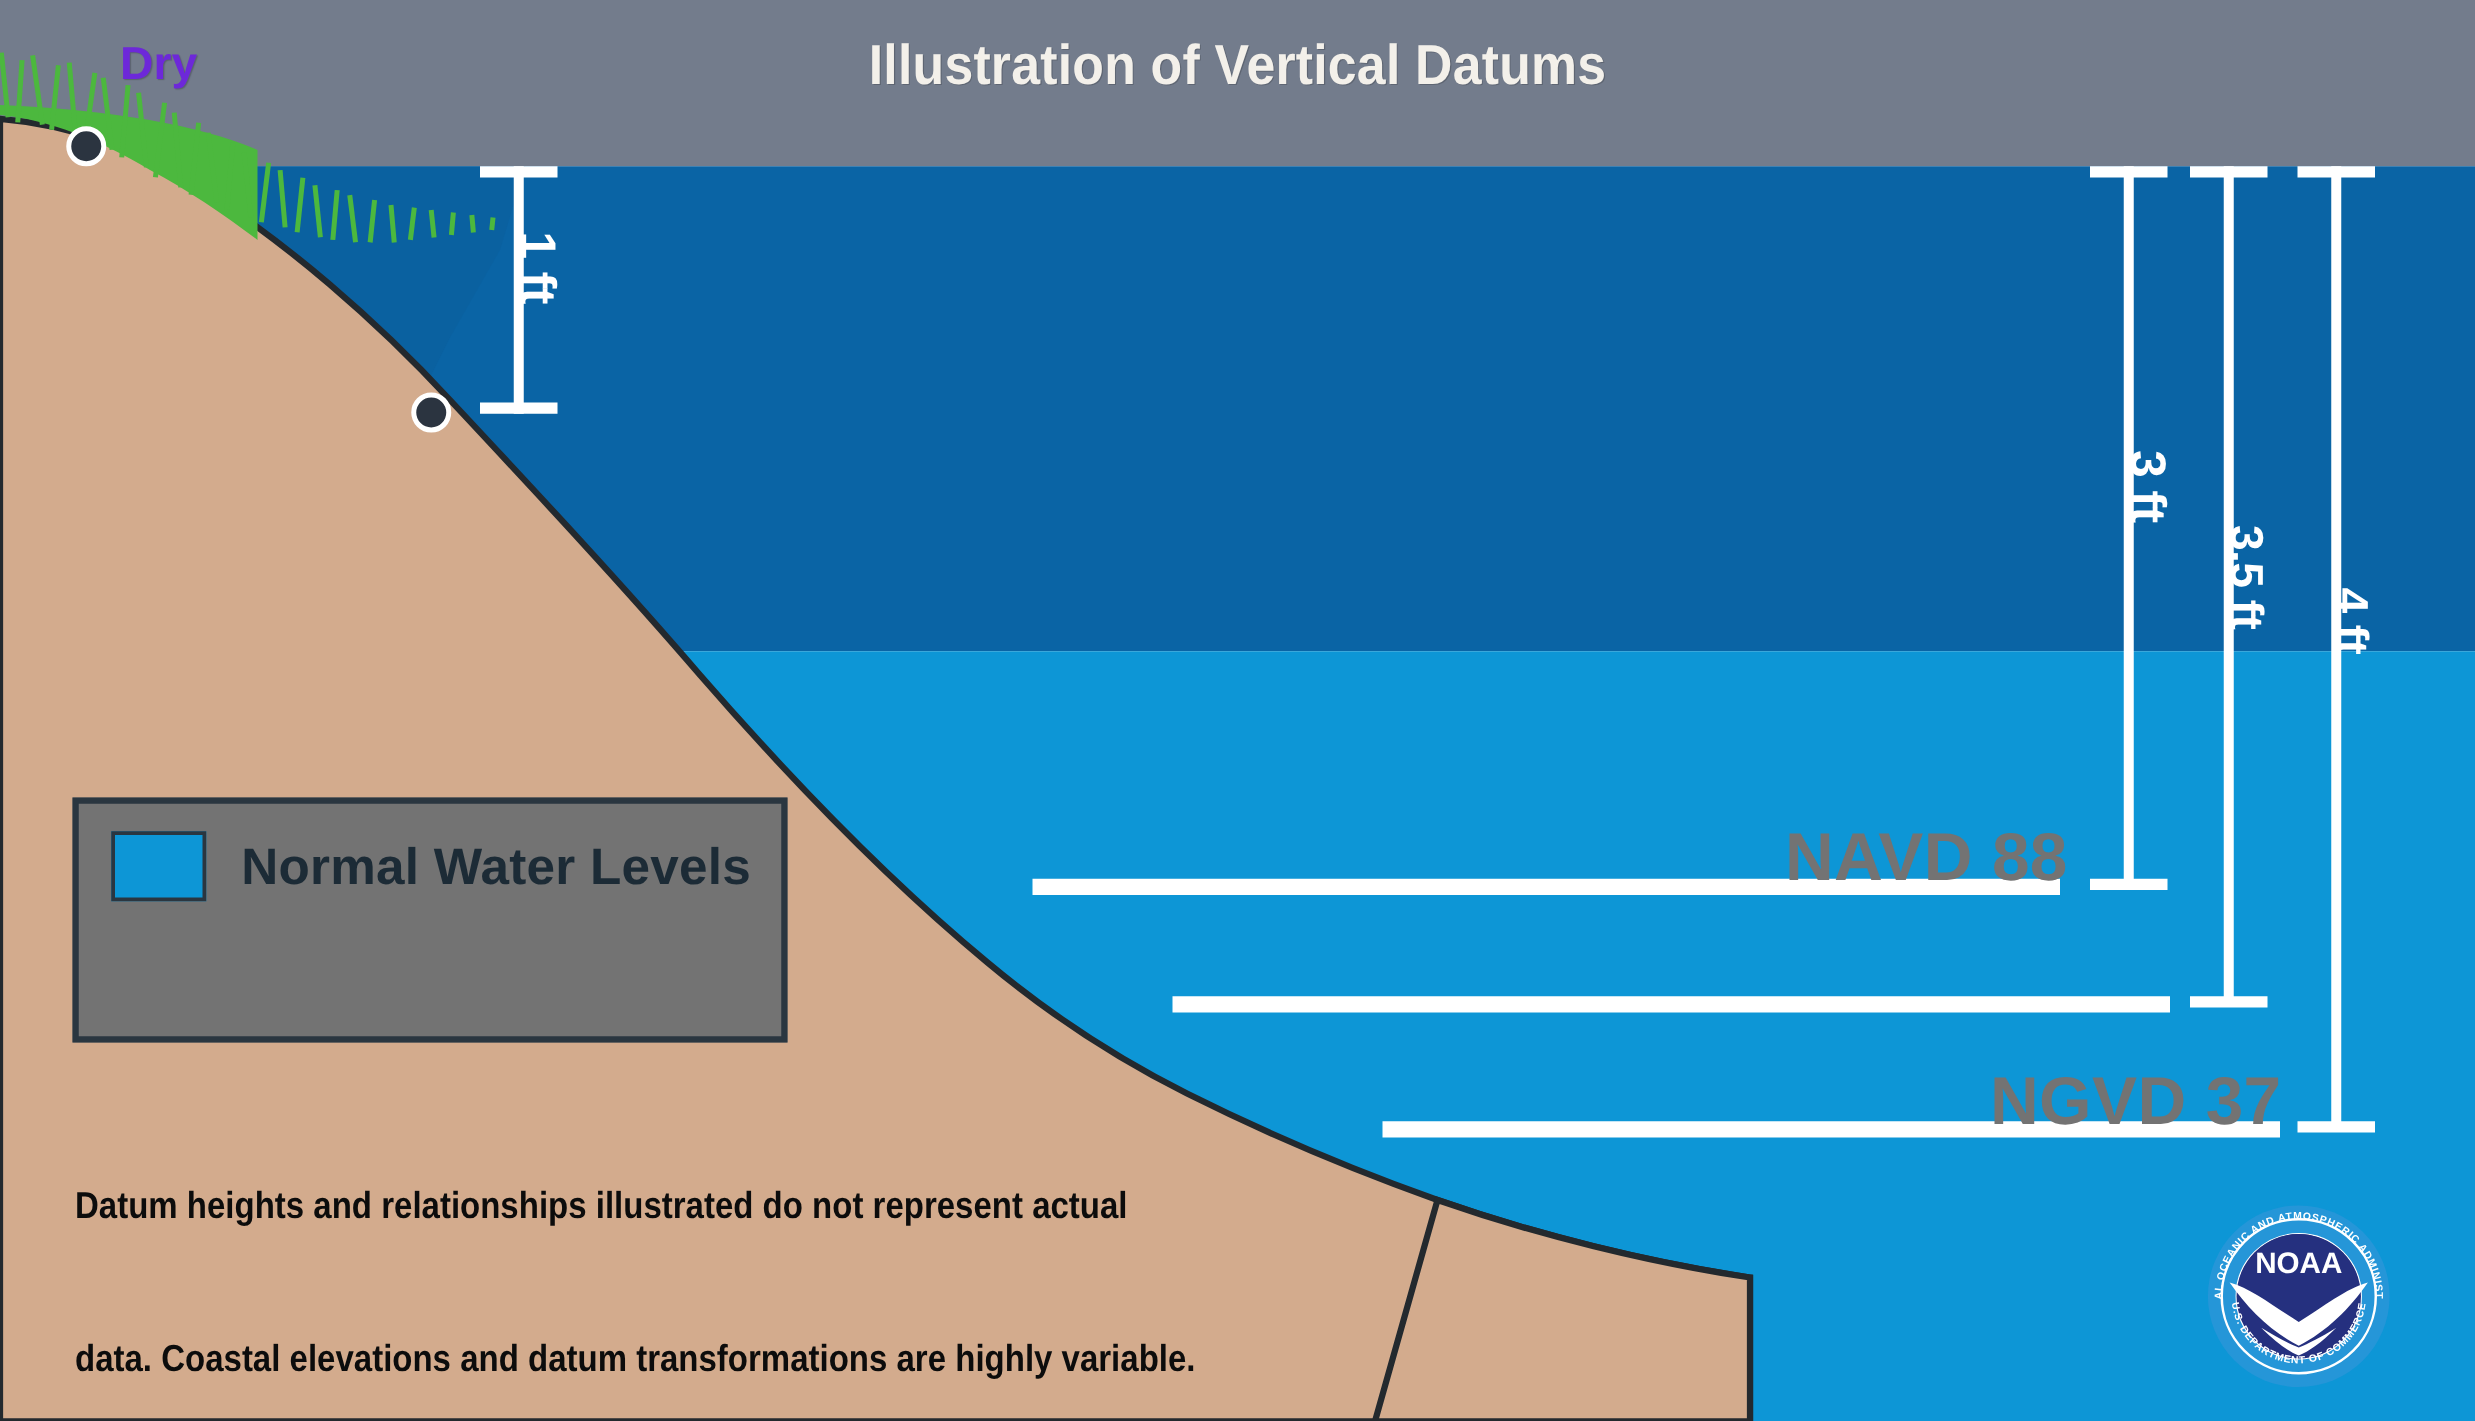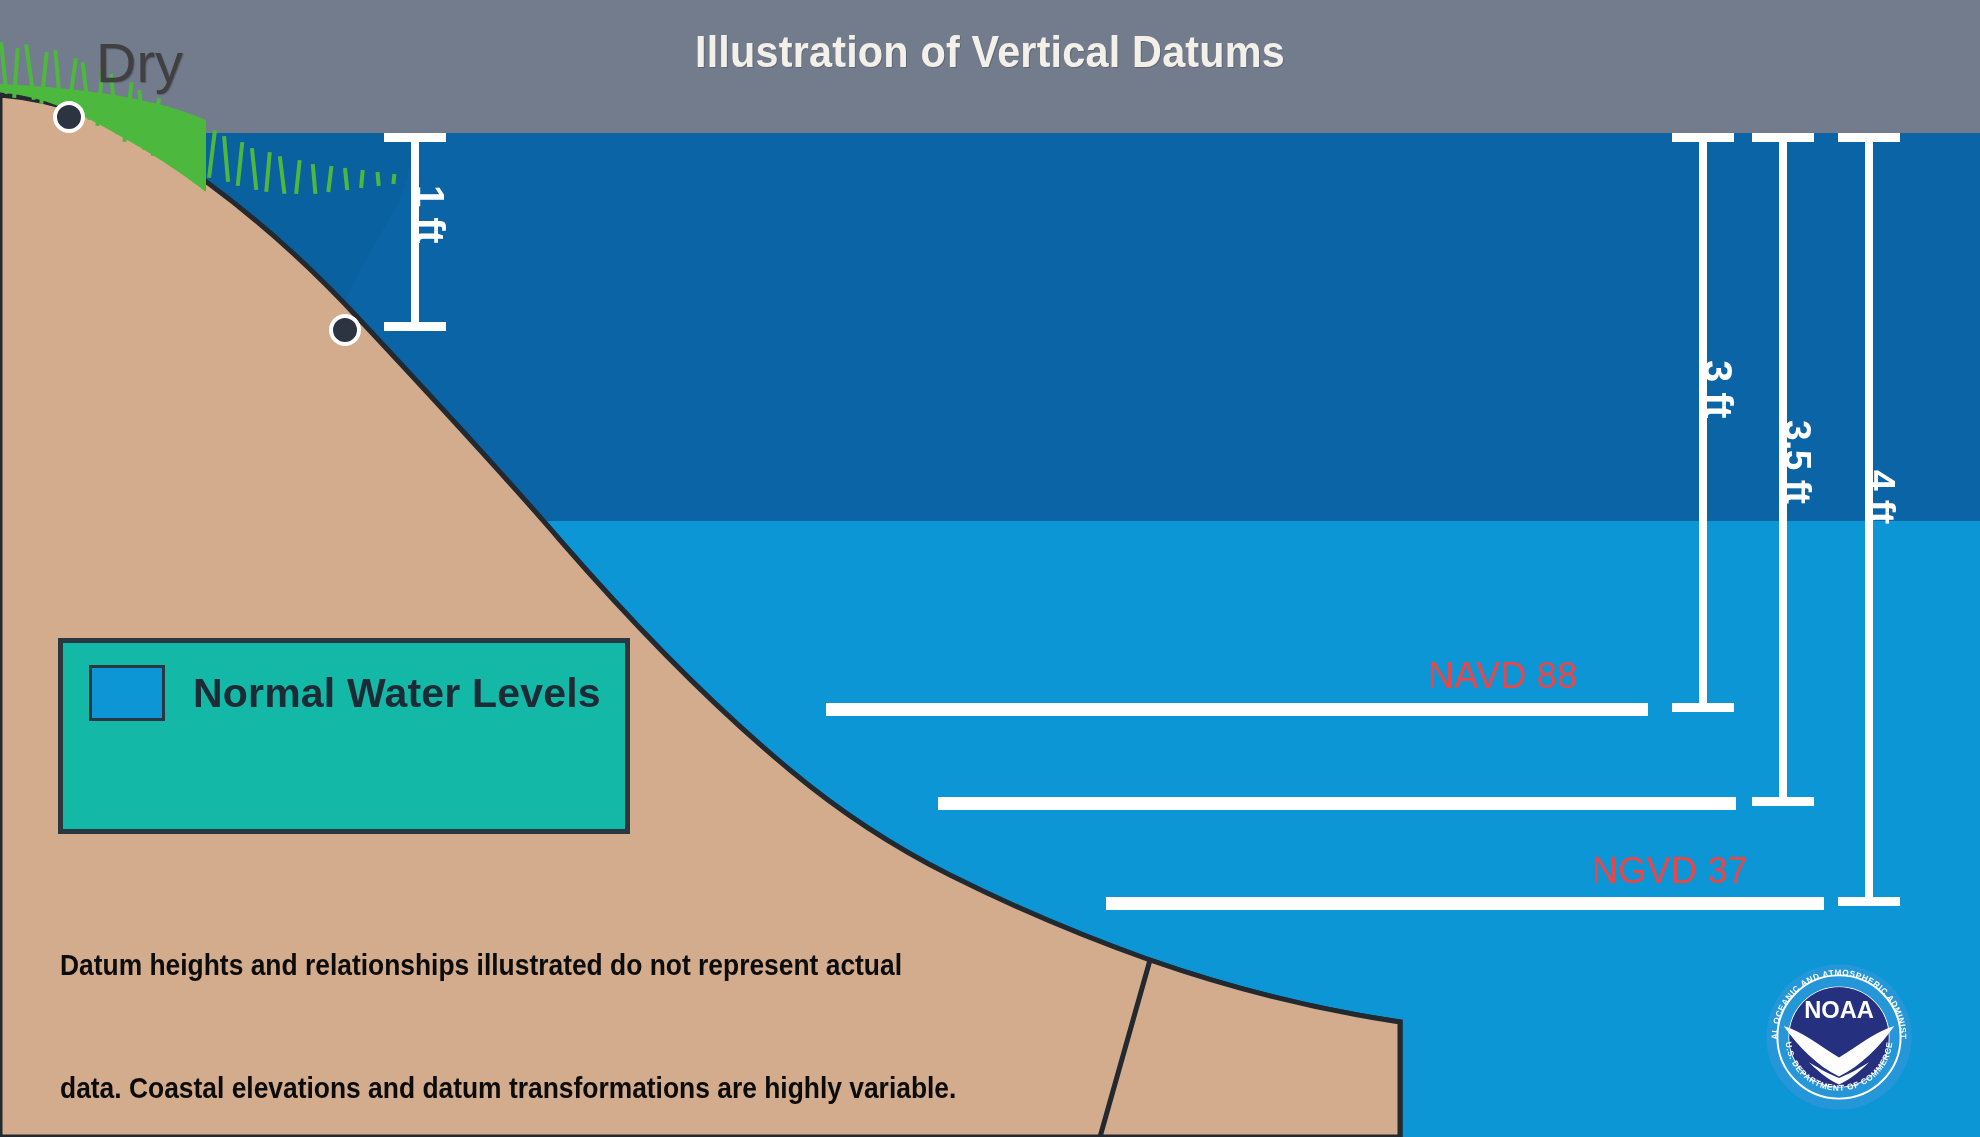--- a/index.html
+++ b/index.html
@@ -29,23 +29,23 @@
     transform-origin: center top;
     white-space: nowrap;
     text-shadow: 1px 1px 0 rgba(0,0,0,.18);
     z-index: 40;
   }
 
   
   .dry-label {
     position: absolute;
     left: 96px; top: 30px;
-    color: #404040;
-    font-size: 56px;
-    font-weight: normal;
+    color: #6d28d9;
+    font-size: 37px;
+    font-weight: bold;
     z-index: 42;
     text-shadow: 1px 1px 1px rgba(0,0,0,.22);
   }
 
   
   .ruler-label {
     position: absolute;
     color: #ffffff;
     font-size: 40px;
     font-weight: bold;
@@ -53,34 +53,34 @@
     transform-origin: left top;
     transform: rotate(90deg);
     z-index: 46;
     letter-spacing: -0.5px;
   }
   .ruler-label.small { font-size: 37px; }
 
   
   .datum-label {
     position: absolute;
-    color: #ef4444;
-    font-size: 36px;
-    font-weight: normal;
+    color: #737373;
+    font-size: 54px;
+    font-weight: bold;
     white-space: nowrap;
     z-index: 45;
     letter-spacing: 0.3px;
   }
 
   
   .legend {
     position: absolute;
     left: 58px; top: 638px;
     width: 572px; height: 196px;
-    background: #14b8a6;
+    background: #737373;
     border: 5px solid #2a3640;
     z-index: 50;
     padding: 22px 0 0 26px;
   }
   .legend-row { display: flex; align-items: center; margin-bottom: 18px; }
   .swatch {
     width: 76px; height: 56px;
     border: 3px solid #2a3640;
     margin-right: 28px;
     flex: 0 0 auto;

